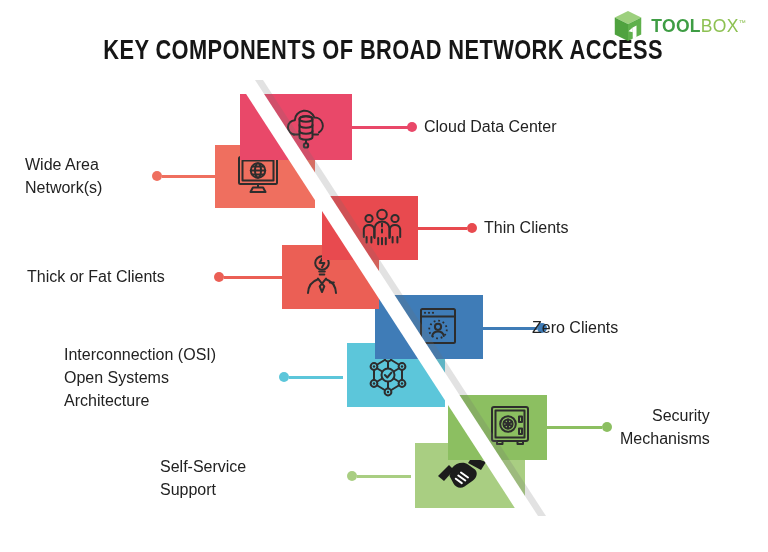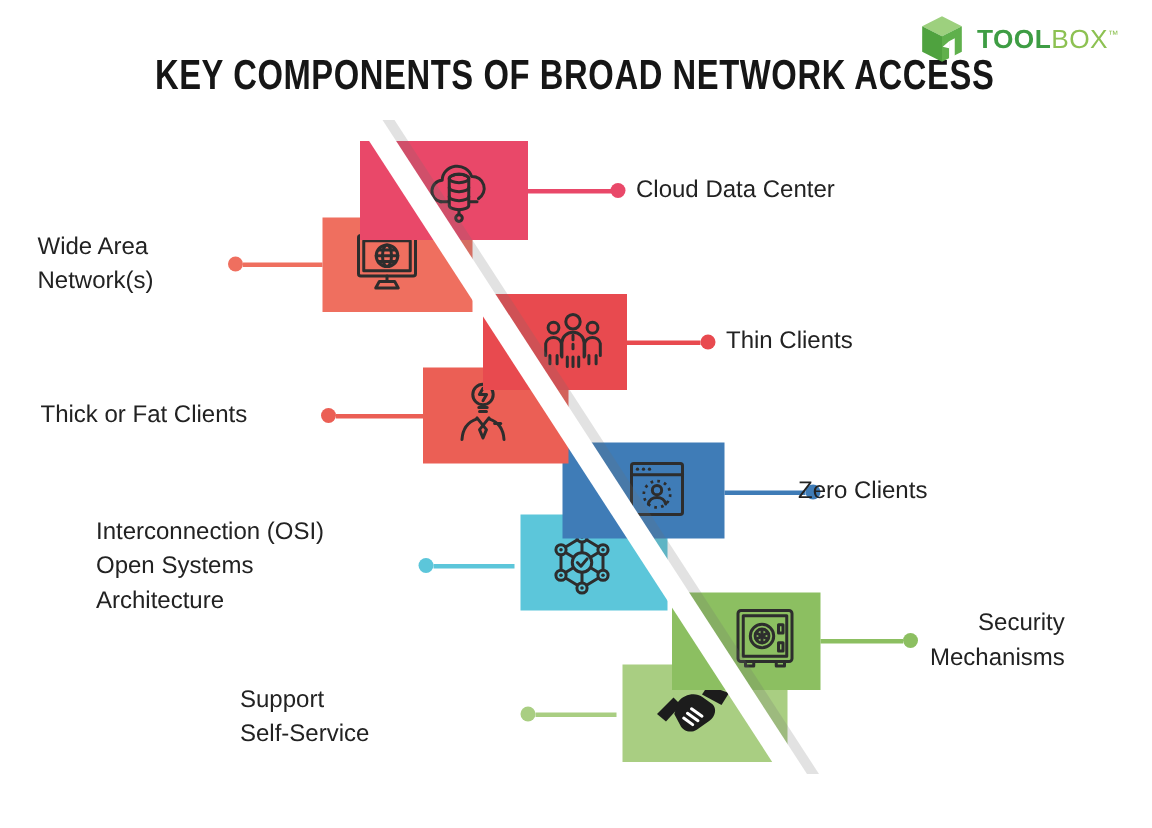--- a/index.html
+++ b/index.html
@@ -245,22 +245,22 @@
       <svg class="icon" width="52" height="52" viewBox="0 0 52 52">
         <polygon class="solid" points="2,27 13,16 18,21 8,32"></polygon>
         <polygon class="solid" points="50,13 36,8 32,14 45,21"></polygon>
         <path class="solid" d="M16,19 C20,13.5 28,12.5 32,15.5 L39,20.5 C42,23.5 41,28.5 37,31.5 L28.5,37.5 C24.5,40 19.5,38.5 17.5,34.5 L13.5,27 Z"></path>
         <path class="wline" d="M25,23.5 l7,5 M22.3,26.5 l7,5 M19.8,29.7 l6,4.4"></path>
       </svg>
     </div>
     <div class="cline l-7"></div>
     <div class="cdot d-7"></div>
     <div class="label lb-7 ra">
+      <div class="ln">Self-Service</div>
       <div class="ln">Support</div>
-      <div class="ln">Self-Service</div>
     </div>
   </div>
 
   
   <div class="slash-shadow"></div>
   <div class="slash"></div>
 
 </div>
 
 </body></html>

